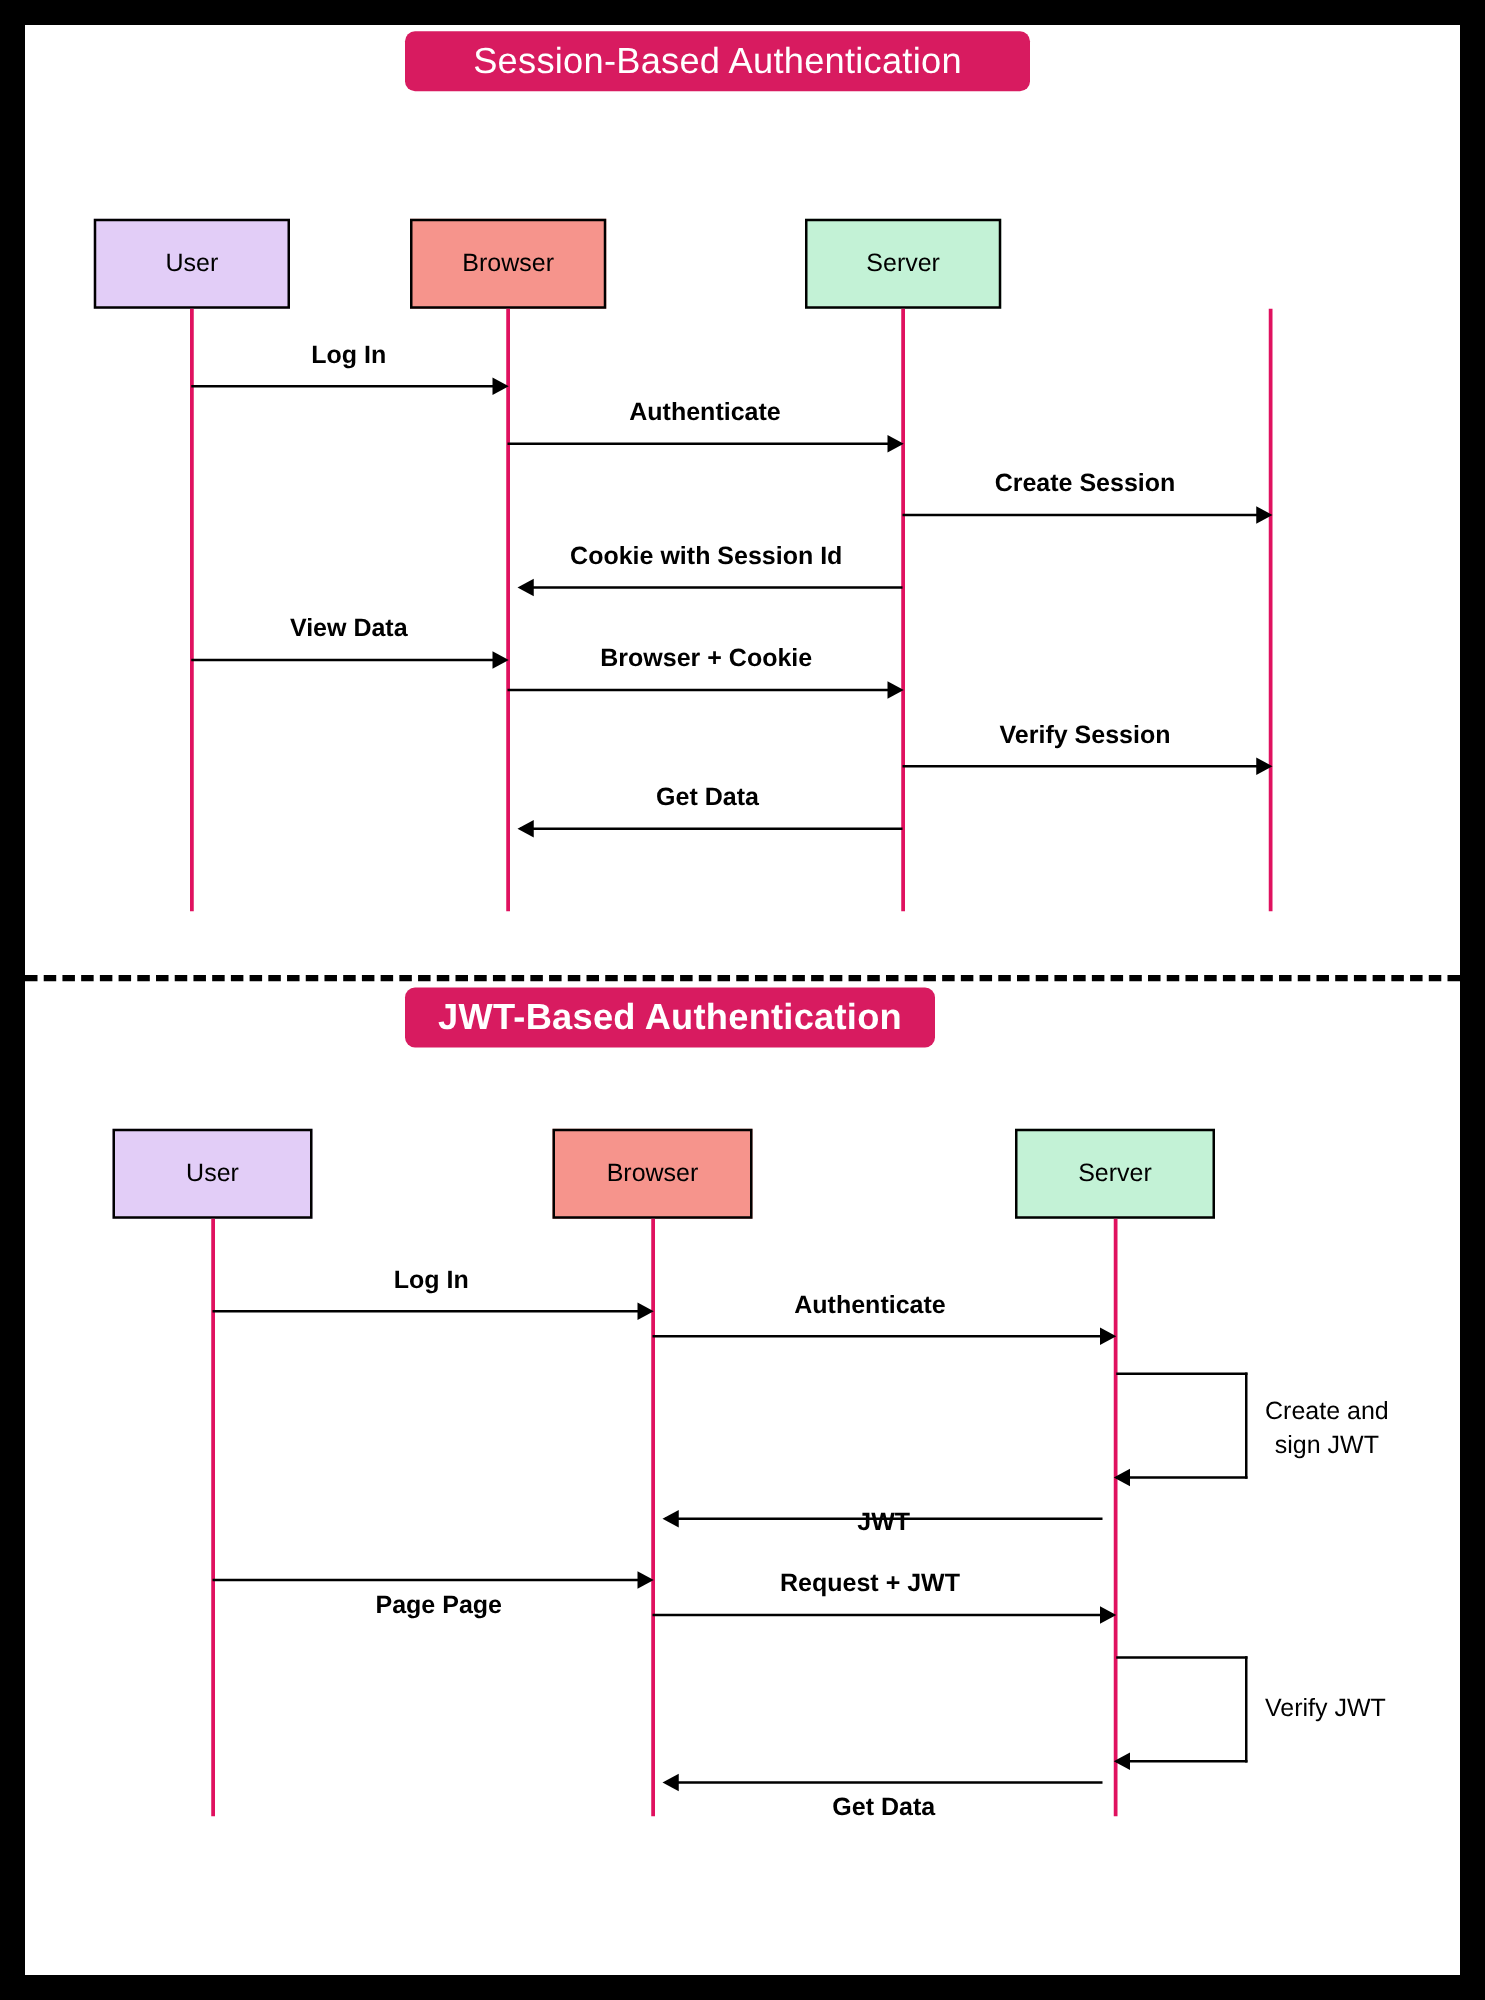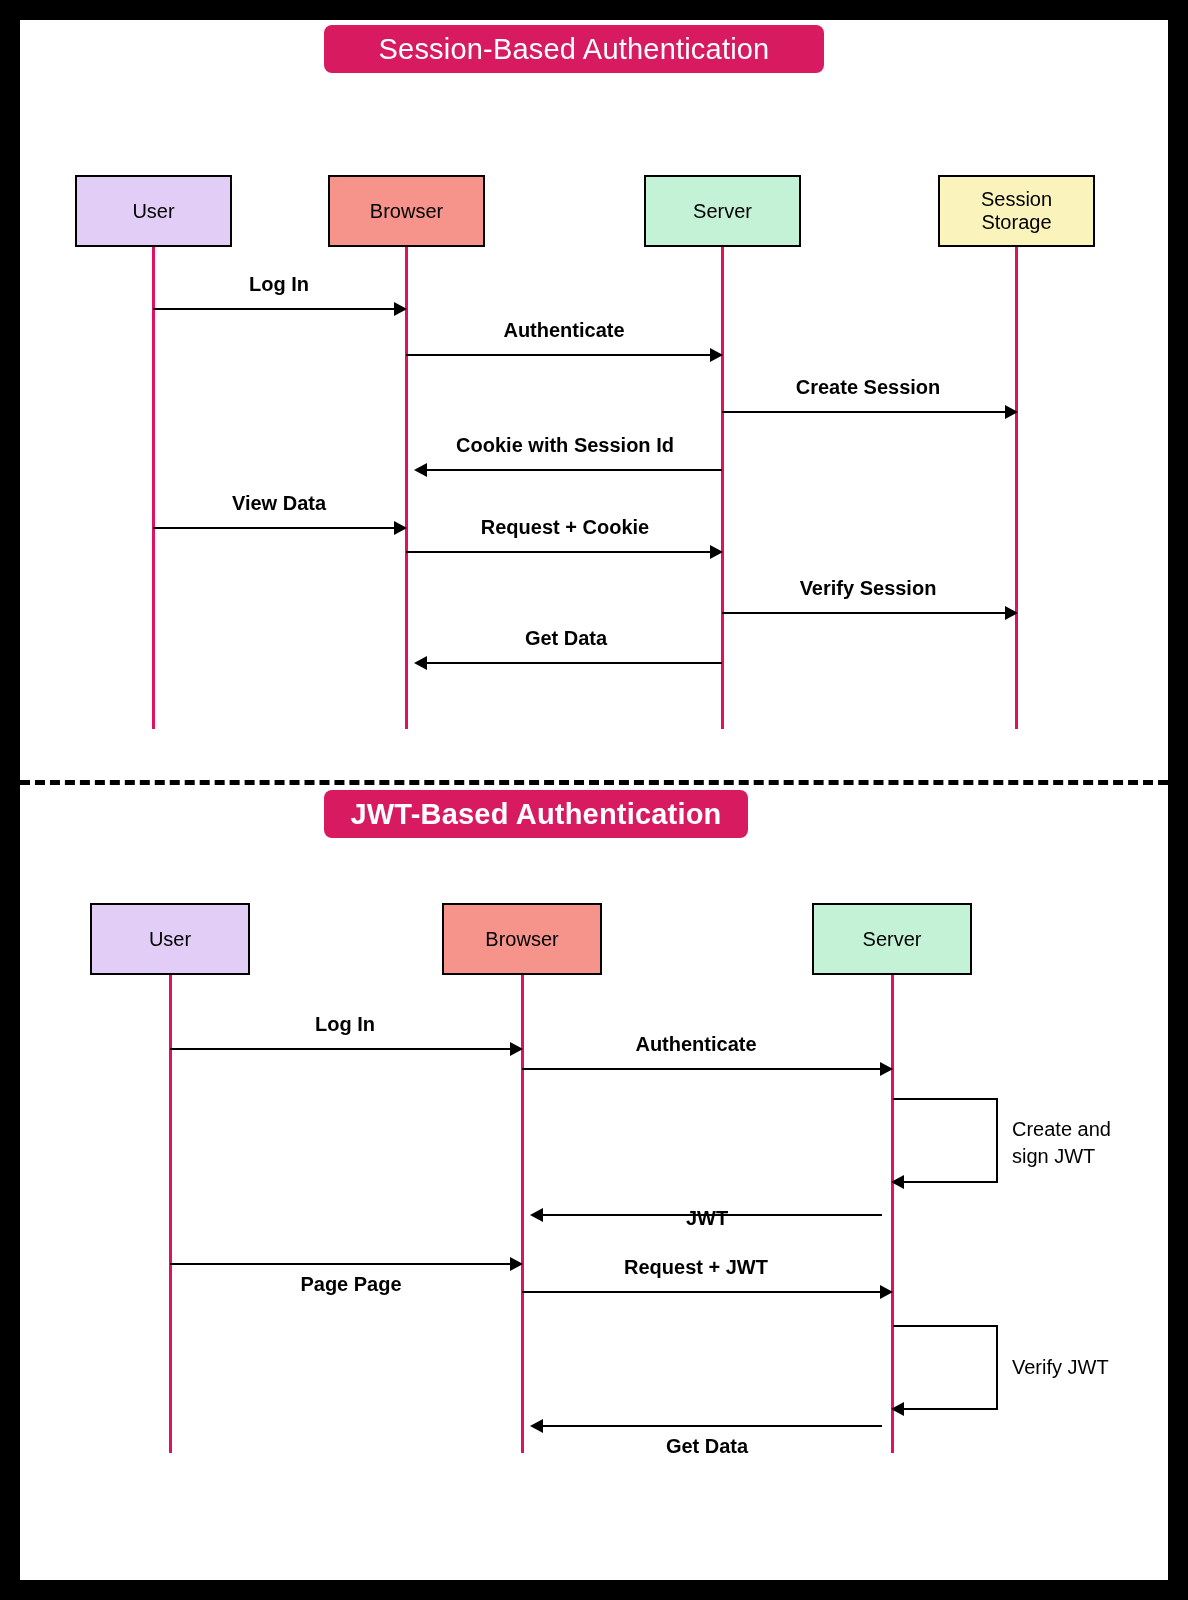--- a/index.html
+++ b/index.html
@@ -89,41 +89,38 @@
     left: 0;
     width: 100%;
     border-top: 5px dashed #000000;
   }
   .note-label {
     position: absolute;
     font-size: 20px;
     color: #000000;
     line-height: 1.35;
     white-space: nowrap;
+    text-align: center;
   }
 </style>
 </head>
 <body>
 
 <div id="canvas">
 
   <div class="title-badge" style="left:304px; top:5px; width:500px; height:48px;">Session-Based Authentication</div>
 
   <div class="actor-box" style="left:55px; top:155px; width:157px; height:72px; background:#e2cdf7;">
     <span>User</span>
   </div>
   <div class="actor-box" style="left:308px; top:155px; width:157px; height:72px; background:#f6948c;">
     <span>Browser</span>
   </div>
   <div class="actor-box" style="left:624px; top:155px; width:157px; height:72px; background:#c3f2d6;">
     <span>Server</span>
-  </div>
-  <div class="actor-box" style="left:918px; top:155px; width:157px; height:72px; background:#faf3bc; flex-direction:column;">
-    <span>Session</span>
-    <span>Storage</span>
   </div>
 
   <div class="lifeline" style="left:132px; top:227px; height:482px;"></div>
   <div class="lifeline" style="left:385px; top:227px; height:482px;"></div>
   <div class="lifeline" style="left:701px; top:227px; height:482px;"></div>
   <div class="lifeline" style="left:995px; top:227px; height:482px;"></div>
 
   <div class="msg-label center" style="left:259px; top:253px;">Log In</div>
   <div class="arrow-line" style="left:133px; top:288px; width:243px;"></div>
   <div class="arrow-head right" style="left:374px; top:282px;"></div>
@@ -137,21 +134,21 @@
   <div class="arrow-head right" style="left:985px; top:385px;"></div>
 
   <div class="msg-label center" style="left:545px; top:414px;">Cookie with Session Id</div>
   <div class="arrow-line" style="left:396px; top:449px; width:306px;"></div>
   <div class="arrow-head left" style="left:394px; top:443px;"></div>
 
   <div class="msg-label center" style="left:259px; top:472px;">View Data</div>
   <div class="arrow-line" style="left:133px; top:507px; width:243px;"></div>
   <div class="arrow-head right" style="left:374px; top:501px;"></div>
 
-  <div class="msg-label center" style="left:545px; top:496px;">Request + Cookie</div>
+  <div class="msg-label center" style="left:545px; top:496px;">Browser + Cookie</div>
   <div class="arrow-line" style="left:386px; top:531px; width:306px;"></div>
   <div class="arrow-head right" style="left:690px; top:525px;"></div>
 
   <div class="msg-label center" style="left:848px; top:557px;">Verify Session</div>
   <div class="arrow-line" style="left:702px; top:592px; width:285px;"></div>
   <div class="arrow-head right" style="left:985px; top:586px;"></div>
 
   <div class="msg-label center" style="left:546px; top:607px;">Get Data</div>
   <div class="arrow-line" style="left:396px; top:642px; width:306px;"></div>
   <div class="arrow-head left" style="left:394px; top:636px;"></div>

